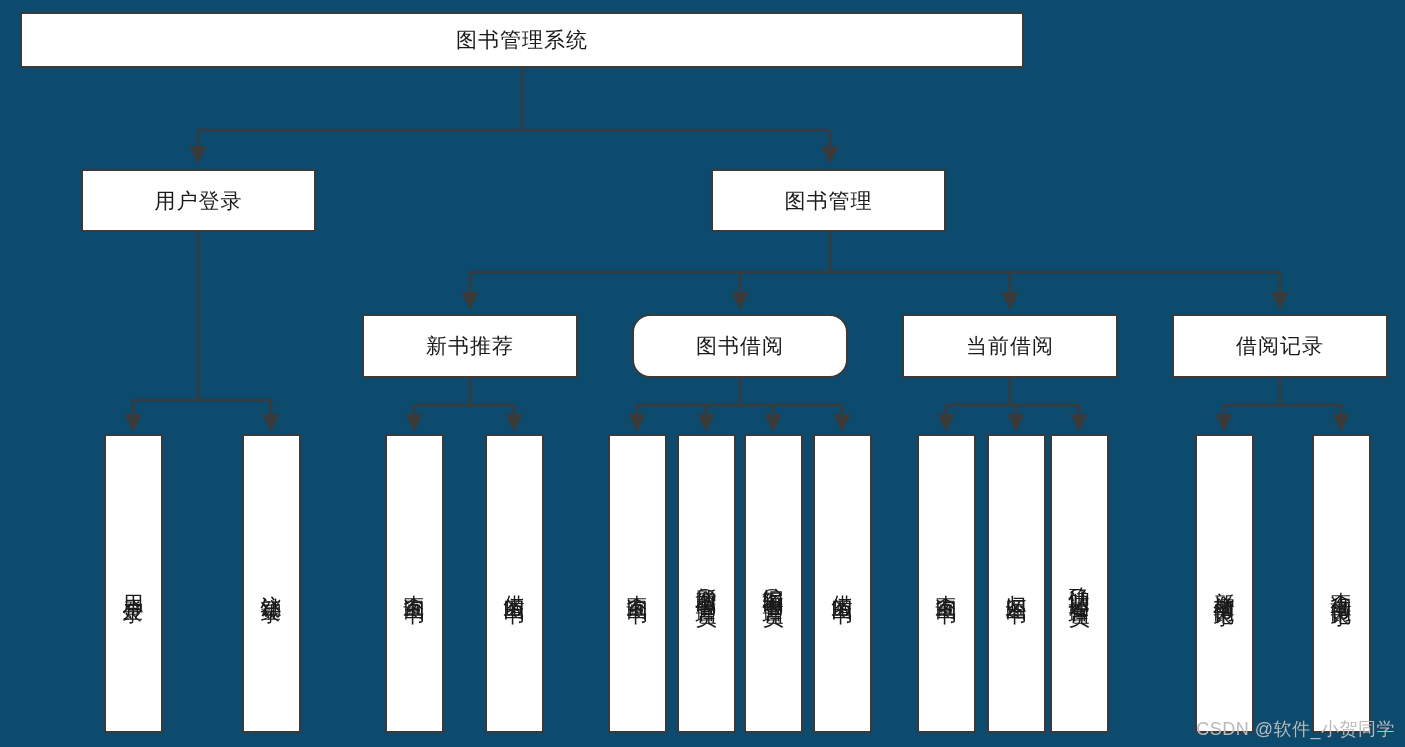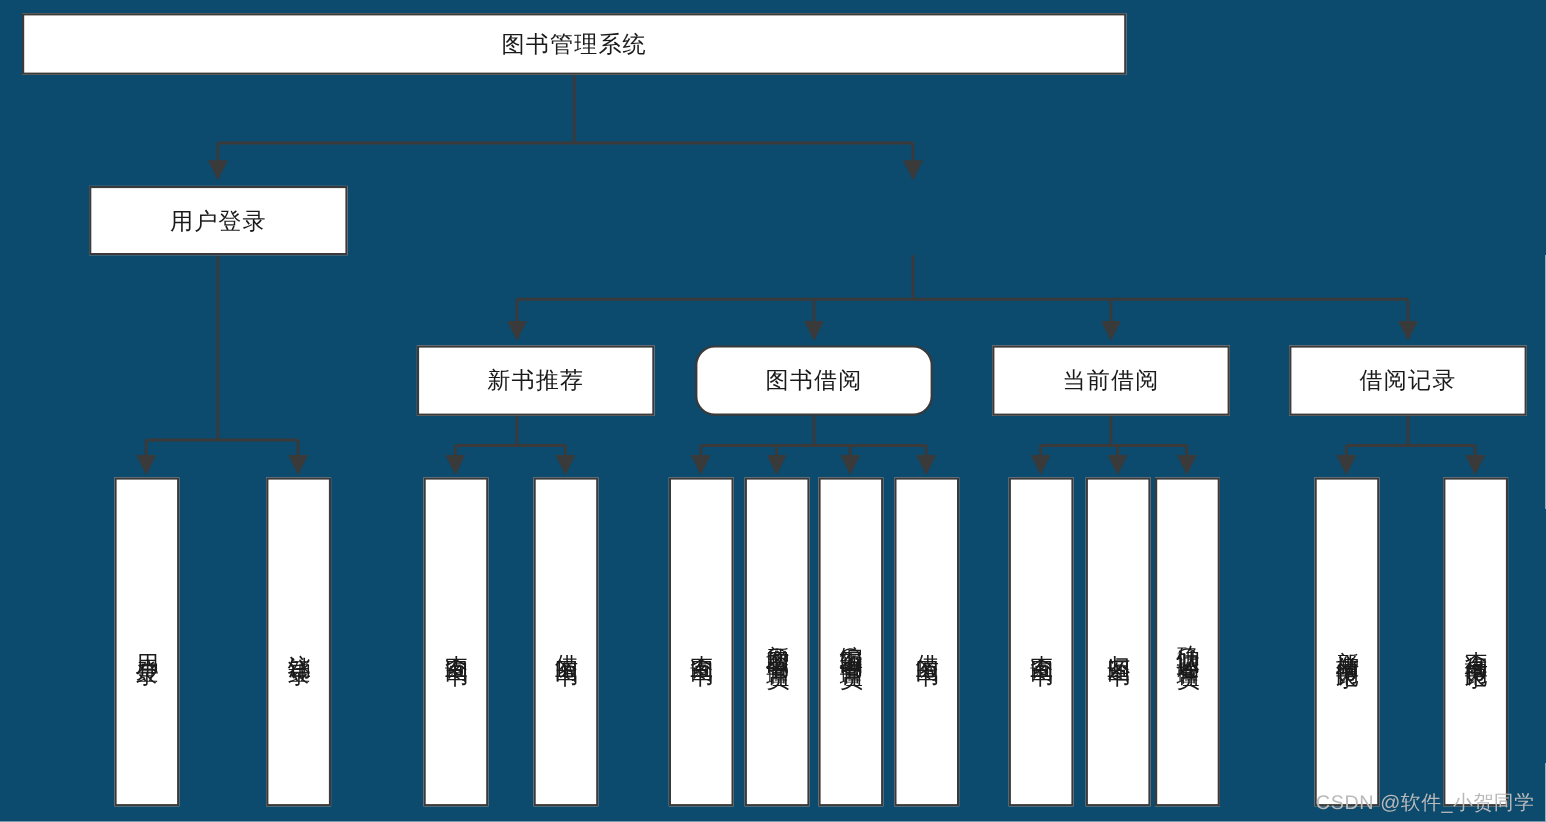--- a/index.html
+++ b/index.html
@@ -113,22 +113,23 @@
       <path d="M 1280 378 L 1280 405"></path>
       <path d="M 1224 405 L 1341 405"></path>
       <path d="M 1224 405 L 1224 430" marker-end="url(#arrow)"></path>
       <path d="M 1341 405 L 1341 430" marker-end="url(#arrow)"></path>
     </g>
   </svg>
 
   <div class="node horiz" style="left:20px; top:12px; width:1004px; height:56px;">图书管理系统</div>
 
   <div class="node horiz" style="left:81px; top:169px; width:235px; height:63px;">用户登录</div>
+  <div class="node horiz" style="left:711px; top:169px; width:235px; height:63px;">图书管理</div>
 
-  <div class="node horiz" style="left:379px; top:314px; width:216px; height:64px;font-family:Liberation Serif, serif;">新书推荐</div>
+  <div class="node horiz" style="left:362px; top:314px; width:216px; height:64px;font-family:Liberation Serif, serif;">新书推荐</div>
   <div class="node horiz" style="left:632px; top:314px; width:216px; height:64px;border-radius:18px;">图书借阅</div>
   <div class="node horiz" style="left:1172px; top:314px; width:216px; height:64px;">借阅记录</div>
   <div class="node horiz" style="left:902px; top:314px; width:216px; height:64px;">当前借阅</div>
 
   <div class="node vert" style="left:104px; top:434px; width:59px; height:299px;">用户登录</div>
   <div class="node vert" style="left:242px; top:434px; width:59px; height:299px;">注销登录</div>
 
   <div class="node vert" style="left:385px; top:434px; width:59px; height:299px;">查询图书</div>
   <div class="node vert" style="left:485px; top:434px; width:59px; height:299px;">借阅图书</div>
 

